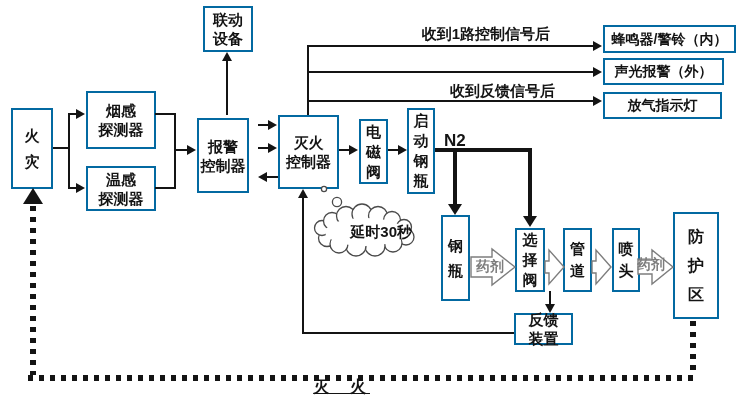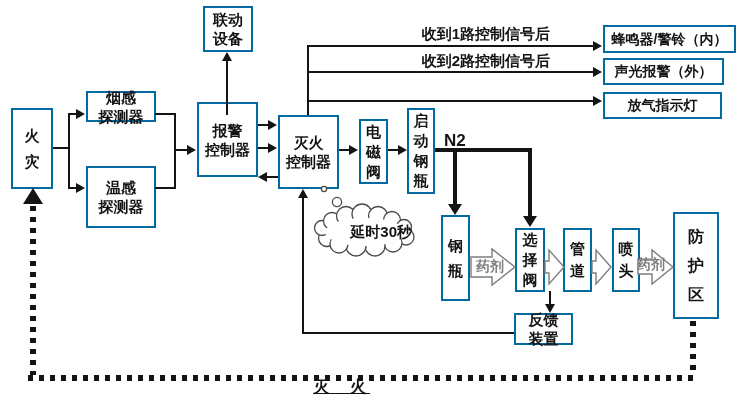--- a/index.html
+++ b/index.html
@@ -22,25 +22,25 @@
   .agent{position:absolute;color:#7d7d7d;font-size:14px;font-weight:700;text-align:center;}
   svg{position:absolute;overflow:visible;}
 </style>
 </head>
 <body>
 
 <div class="dg">
 
   <div class="box" style="left:11px;top:108px;width:42px;height:81px;line-height:26px;">火
 灾</div>
-  <div class="box" style="left:86px;top:91px;width:70px;height:31px;">烟感
+  <div class="box" style="left:86px;top:91px;width:70px;height:58px;">烟感
 探测器</div>
-  <div class="box" style="left:86px;top:166px;width:70px;height:62px;">温感
+  <div class="box" style="left:86px;top:166px;width:70px;height:45px;">温感
 探测器</div>
-  <div class="box" style="left:197px;top:102px;width:61px;height:75px;">报警
+  <div class="box" style="left:197px;top:118px;width:52px;height:75px;">报警
 控制器</div>
   <div class="box" style="left:203px;top:6px;width:50px;height:46px;">联动
 设备</div>
   <div class="box" style="left:278px;top:115px;width:61px;height:74px;">灭火
 控制器</div>
   <div class="box" style="left:359px;top:119px;width:29px;height:65px;line-height:20px;">电
 磁
 阀</div>
   <div class="box" style="left:407px;top:108px;width:28px;height:86px;line-height:20px;">启
 动
@@ -89,21 +89,21 @@
 
   <div class="ln" style="left:307px;top:45px;width:2px;height:70px;"></div>
   <div class="ln" style="left:307px;top:45px;width:287px;height:2px;"></div>
   <div class="ar r" style="left:593px;top:41px;"></div>
   <div class="ln" style="left:307px;top:71px;width:287px;height:2px;"></div>
   <div class="ar r" style="left:593px;top:67px;"></div>
   <div class="ln" style="left:307px;top:100px;width:287px;height:2px;"></div>
   <div class="ar r" style="left:593px;top:96px;"></div>
 
   <div class="lbl" style="left:330px;top:25px;width:220px;">收到1路控制信号后</div>
-  <div class="lbl" style="left:330px;top:52px;width:220px;">收到2路控制信号后</div>
+  <div class="lbl" style="left:335px;top:82px;width:220px;">收到反馈信号后</div>
 
   <div class="ln" style="left:339px;top:149px;width:11px;height:2px;"></div>
   <div class="ar r" style="left:349px;top:145px;"></div>
   <div class="ln" style="left:388px;top:149px;width:11px;height:2px;"></div>
   <div class="ar r" style="left:398px;top:145px;"></div>
 
   <div class="ln" style="left:435px;top:148px;width:97px;height:4px;"></div>
   <div class="ln" style="left:453px;top:148px;width:4px;height:57px;"></div>
   <div class="ar d big" style="left:448px;top:204px;"></div>
   <div class="ln" style="left:528px;top:148px;width:4px;height:69px;"></div>

